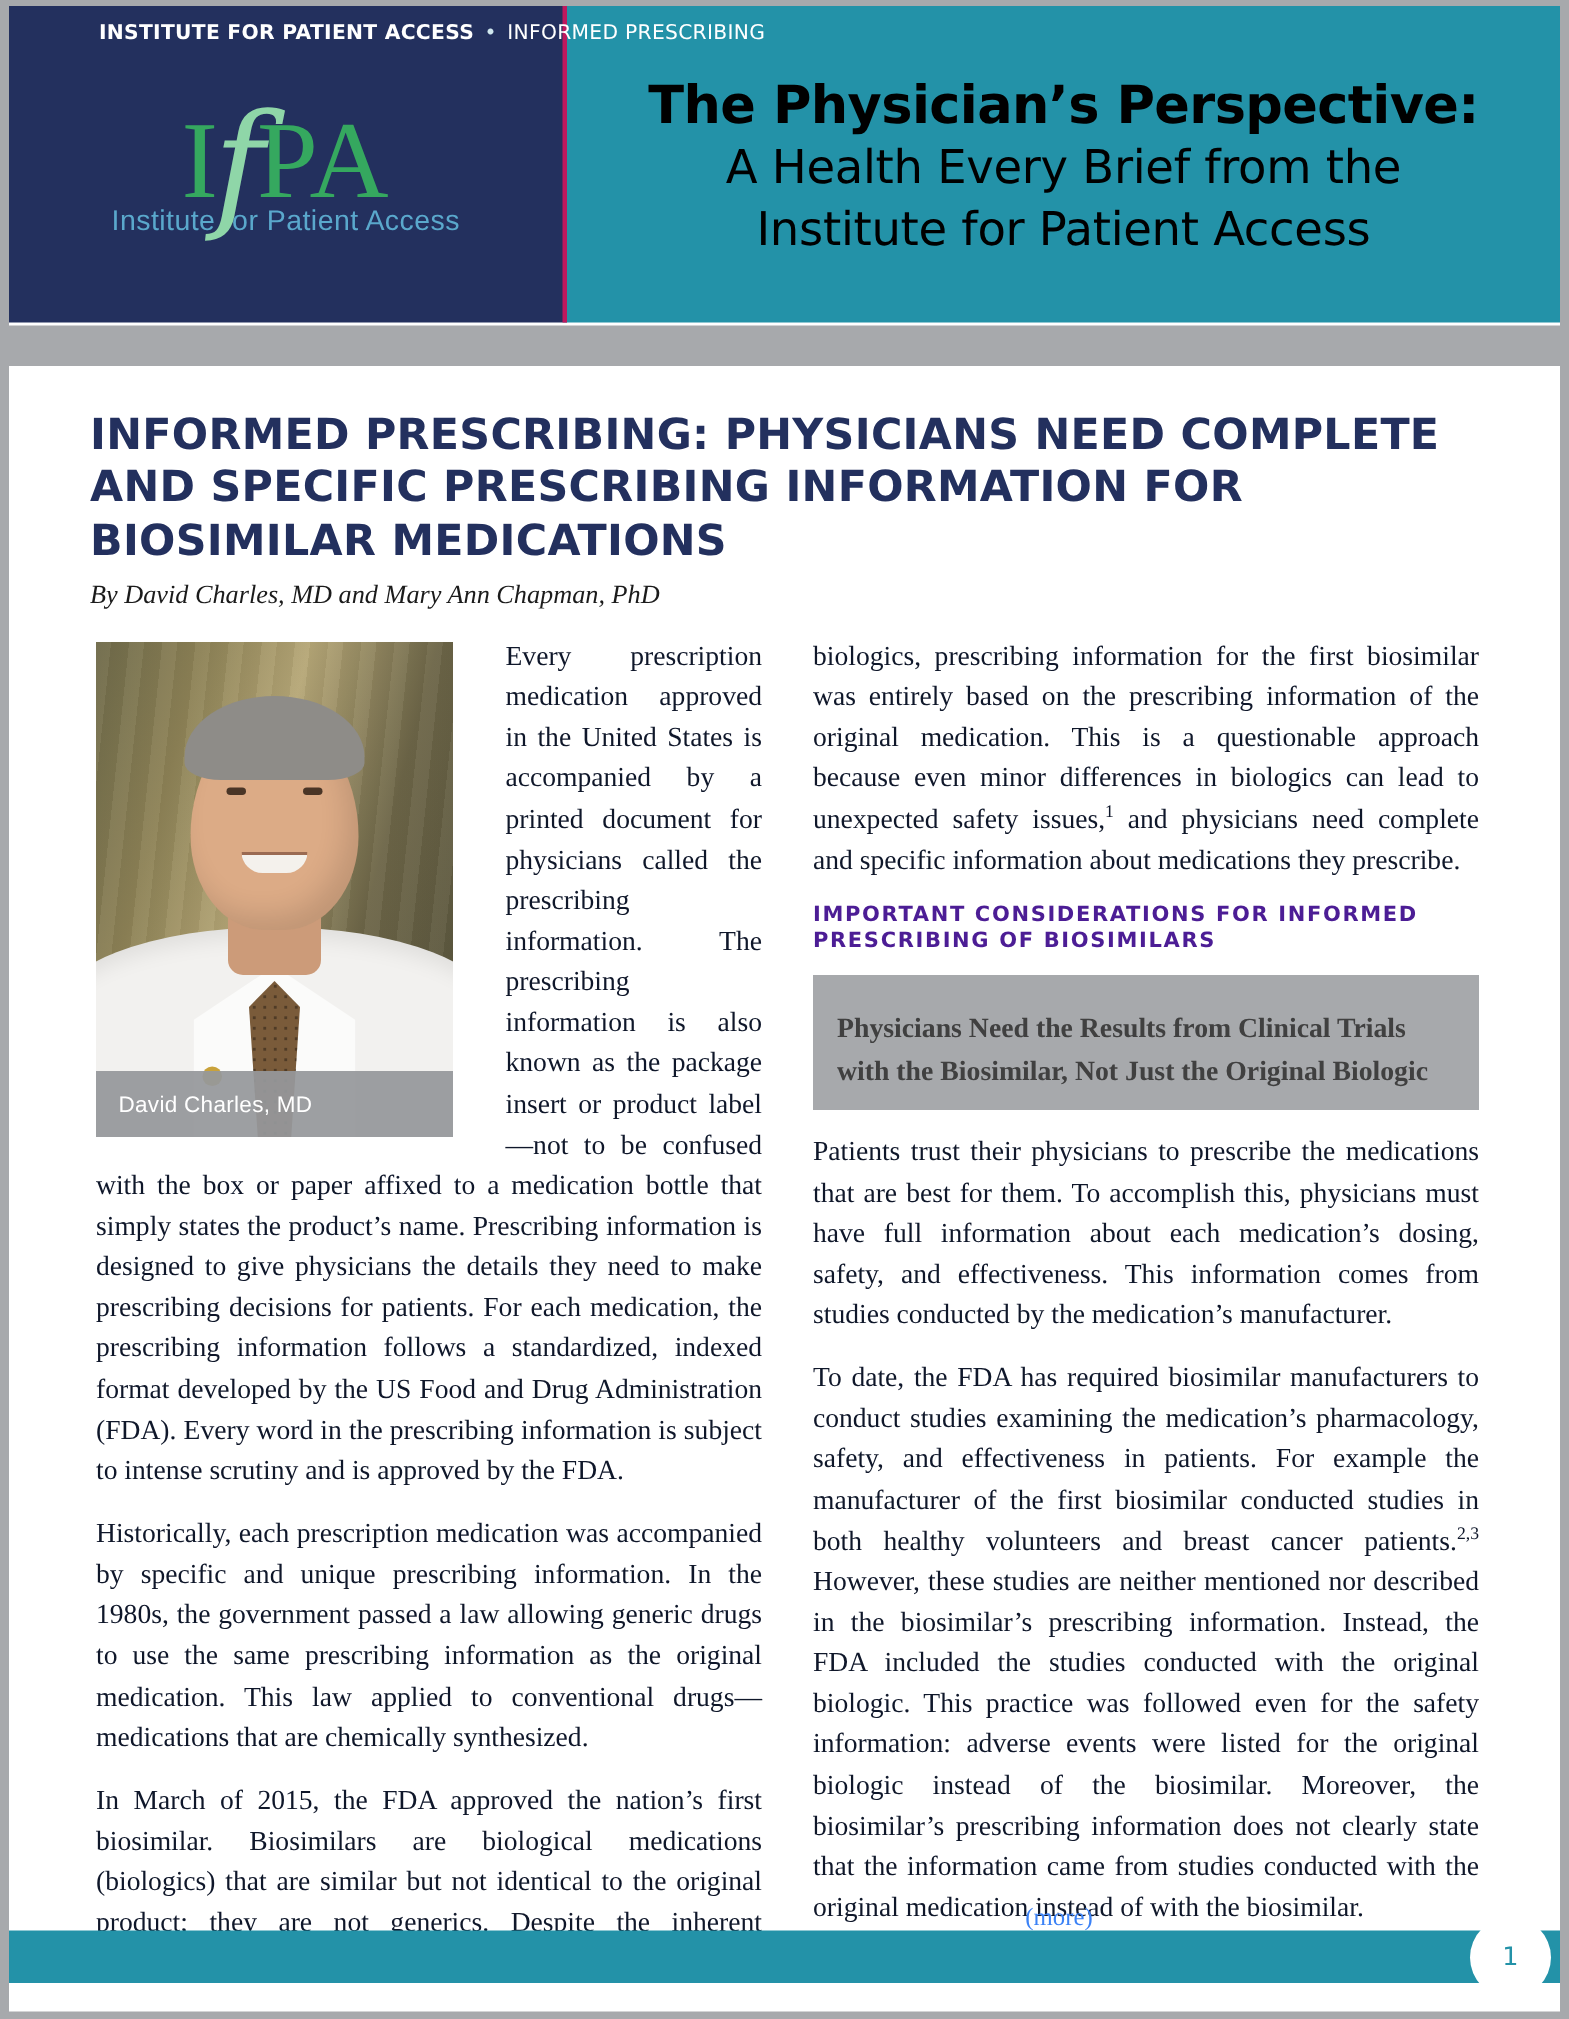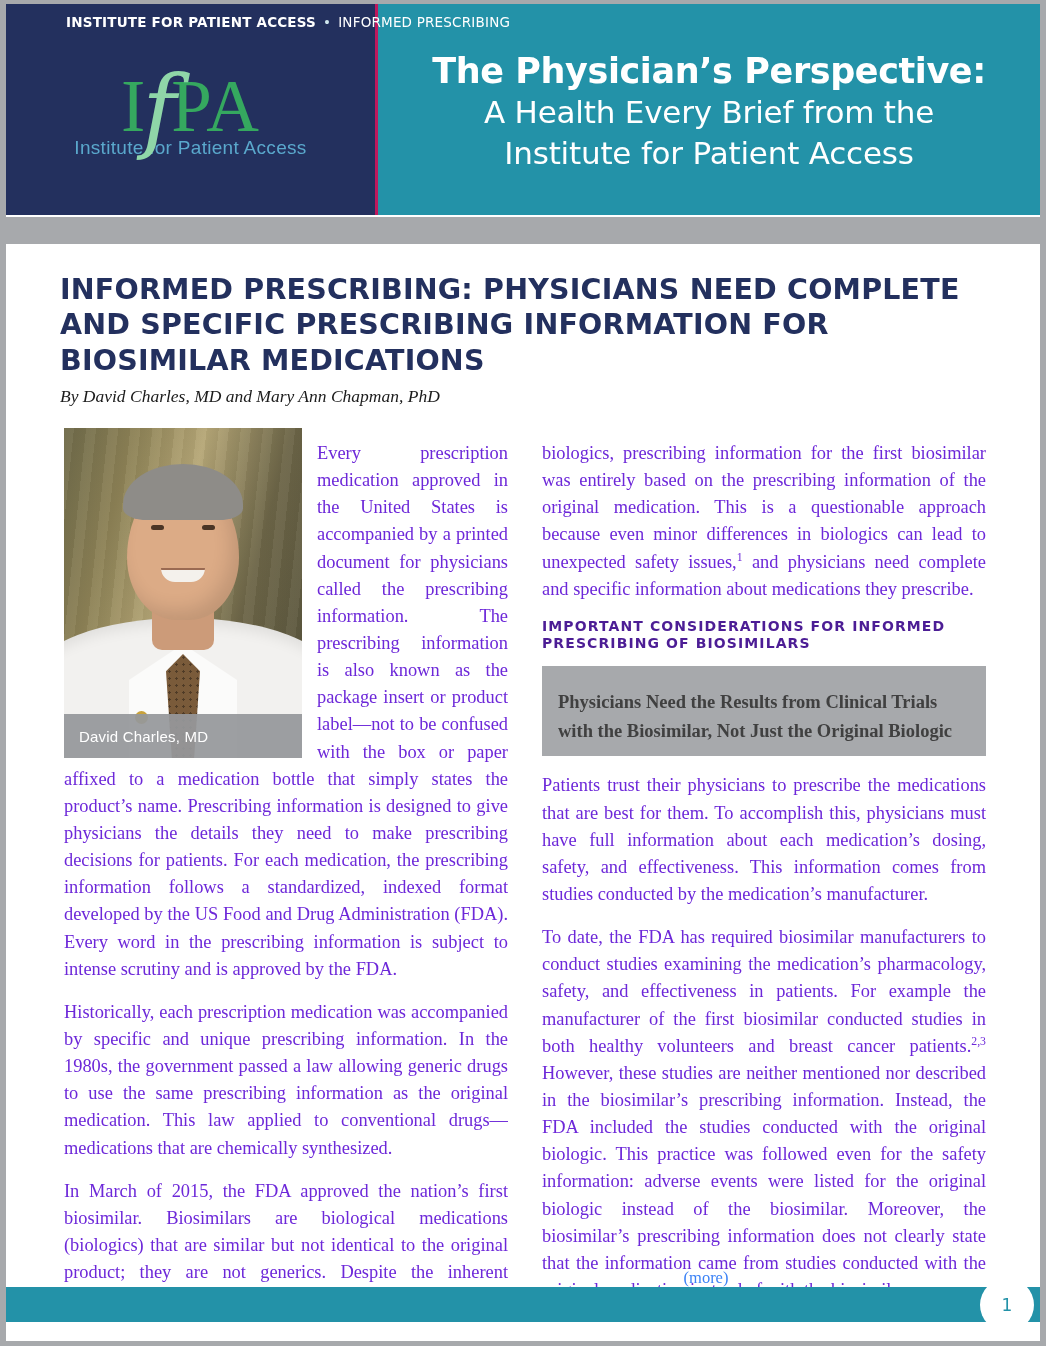--- a/index.html
+++ b/index.html
@@ -71,21 +71,21 @@
     font-family: "Liberation Sans", sans-serif;
     font-size: 19px;
     color: #5aa8cc;
     letter-spacing: 0.3px;
     margin-top: -6px;
     white-space: nowrap;
   }
   .title-block {
     flex: 1;
     background: #2392a8;
-    color: #ffffff;
+    color: #000000;
     display: flex;
     flex-direction: column;
     align-items: center;
     justify-content: center;
     padding-top: 6px;
     box-sizing: border-box;
   }
   .title-line1 {
     font-family: "DejaVu Sans", sans-serif;
     font-weight: bold;
@@ -149,30 +149,30 @@
     top: 0;
     width: 444px;
   }
   .col-left  { left: 0; }
   .col-right { left: 478px; }
 
   p.body {
     font-family: "Liberation Serif", serif;
     font-size: 18.4px;
     line-height: 1.475;
-    color: #6d28d9;
-    margin: 16px 0 15px 0;
+    color: #0f172a;
+    margin: 0 0 15px 0;
     text-align: left;
   }
   p.body.flow { text-align: justify; }
 
   .figure {
     float: left;
     width: 253px;
-    margin: 4px 0 4px 0;
+    margin: 4px 20px 4px 0;
     position: relative;
   }
   .photo {
     width: 238px;
     height: 330px;
     position: relative;
     overflow: hidden;
     background: #8b7f5c;
   }
   .photo .bg {

